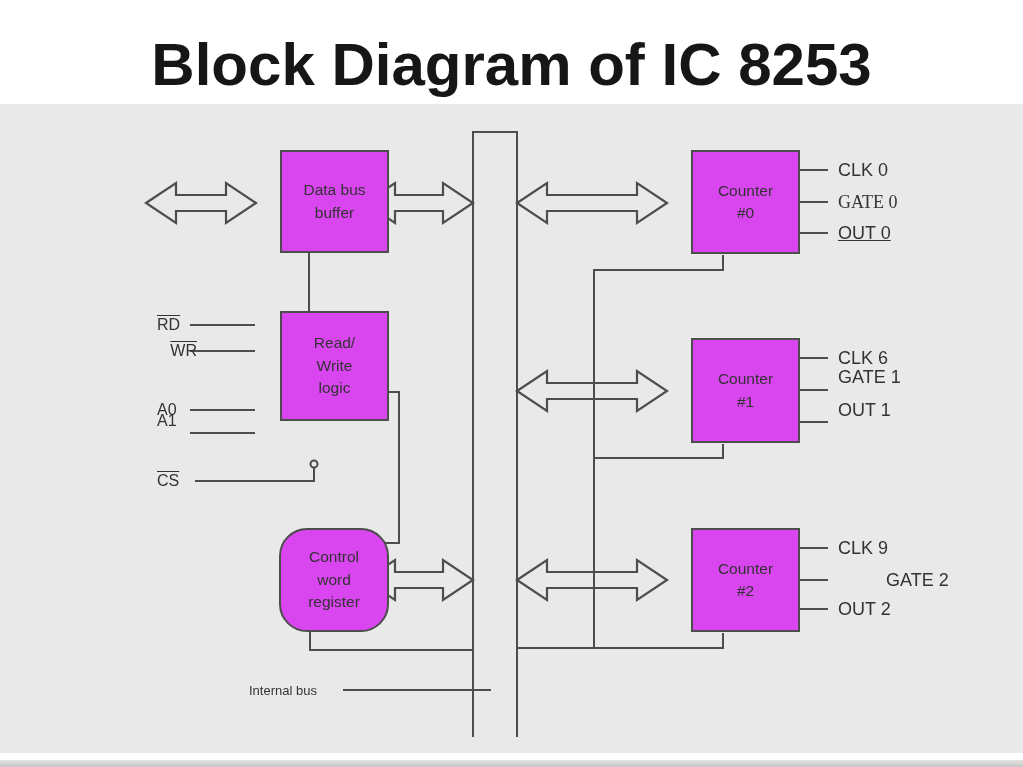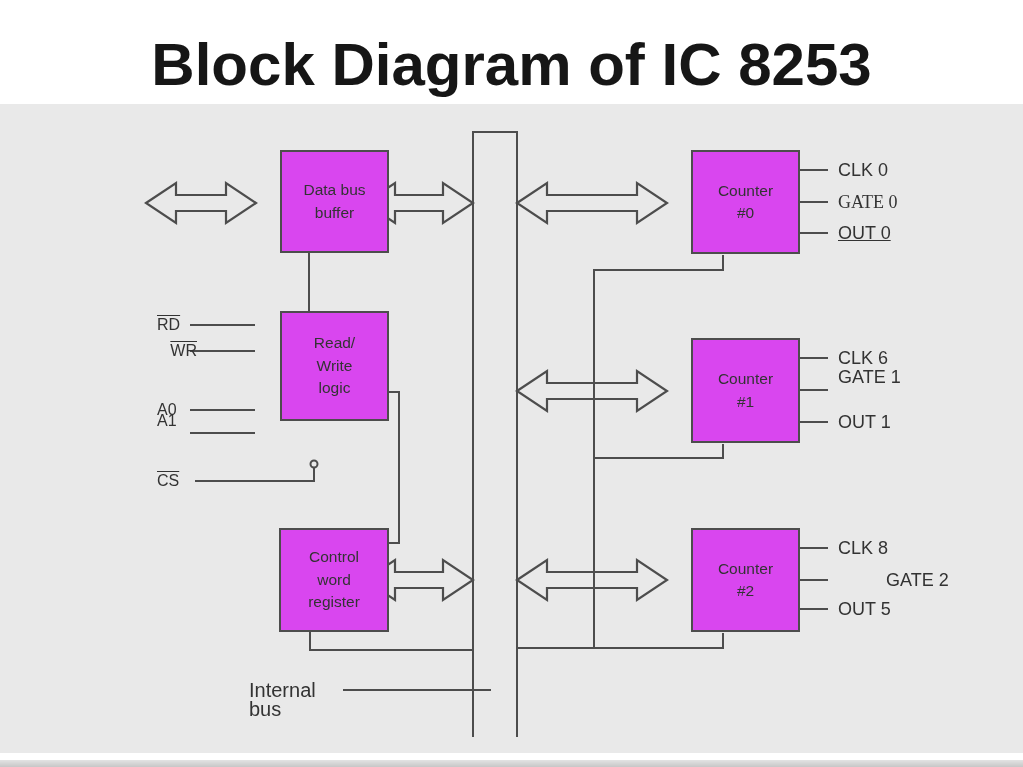--- a/index.html
+++ b/index.html
@@ -34,36 +34,36 @@
     background:#d946ef;
     display:flex;align-items:center;justify-content:center;
     text-align:center;
     font-size:15.5px;color:#333333;
     line-height:1.45;
     white-space:pre-line;
     margin-left:24px;
   }
   .b-buffer{left:256px;top:150px;width:109px;height:103px;}
   .b-rw{left:256px;top:311px;width:109px;height:110px;}
-  .b-cwr{left:255px;top:528px;width:110px;height:104px;}
+  .b-cwr{left:255px;top:528px;width:110px;height:104px;border-radius:28px;}
   .b-c0{left:667px;top:150px;width:109px;height:104px;}
   .b-c1{left:667px;top:338px;width:109px;height:105px;}
   .b-c2{left:667px;top:528px;width:109px;height:104px;}
   .pin{
     position:absolute;left:157px;width:40px;height:18px;
     font-size:16px;color:#333333;line-height:18px;
   }
   .pin.ovl{text-decoration:overline;}
   .sig{
     position:absolute;left:838px;width:100px;height:18px;
     font-size:18px;color:#333333;line-height:18px;
   }
   .busLabel{
     position:absolute;left:249px;top:681px;width:94px;height:19px;
-    font-size:20px;color:#333333;line-height:19px;
+    font-size:13px;color:#333333;line-height:19px;
   }
   .strip-white{position:absolute;left:0;top:753px;width:1023px;height:7px;background:#ffffff;}
   .bottom-bar{
     position:absolute;left:0;top:760px;width:1023px;height:7px;
     background:linear-gradient(#e3e3e3,#c7c7c7);
   }
 </style>
 </head>
 <body>
 
@@ -141,24 +141,24 @@
   <div class="pin" style="top:401px;">A0</div>
   <div class="pin" style="top:412px;">A1</div>
   <div class="pin ovl" style="top:472px;">CS</div>
 
   <div class="sig" style="top:161px;">CLK 0</div>
   <div class="sig" style="top:193px;font-family:Liberation Serif, serif;">GATE 0</div>
   <div class="sig" style="top:224px;text-decoration:underline;">OUT 0</div>
 
   <div class="sig" style="top:349px;">CLK 6</div>
   <div class="sig" style="top:368px;">GATE 1</div>
-  <div class="sig" style="top:413px;">OUT 1</div>
+  <div class="sig" style="top:401px;">OUT 1</div>
 
-  <div class="sig" style="top:539px;">CLK 8</div>
+  <div class="sig" style="top:539px;">CLK 9</div>
   <div class="sig" style="top:571px;margin-left:48px;">GATE 2</div>
-  <div class="sig" style="top:600px;">OUT 5</div>
+  <div class="sig" style="top:600px;">OUT 2</div>
 
   <div class="busLabel">Internal bus</div>
 
   <div class="strip-white"></div>
   <div class="bottom-bar"></div>
 
 </div>
 
 </body></html>

